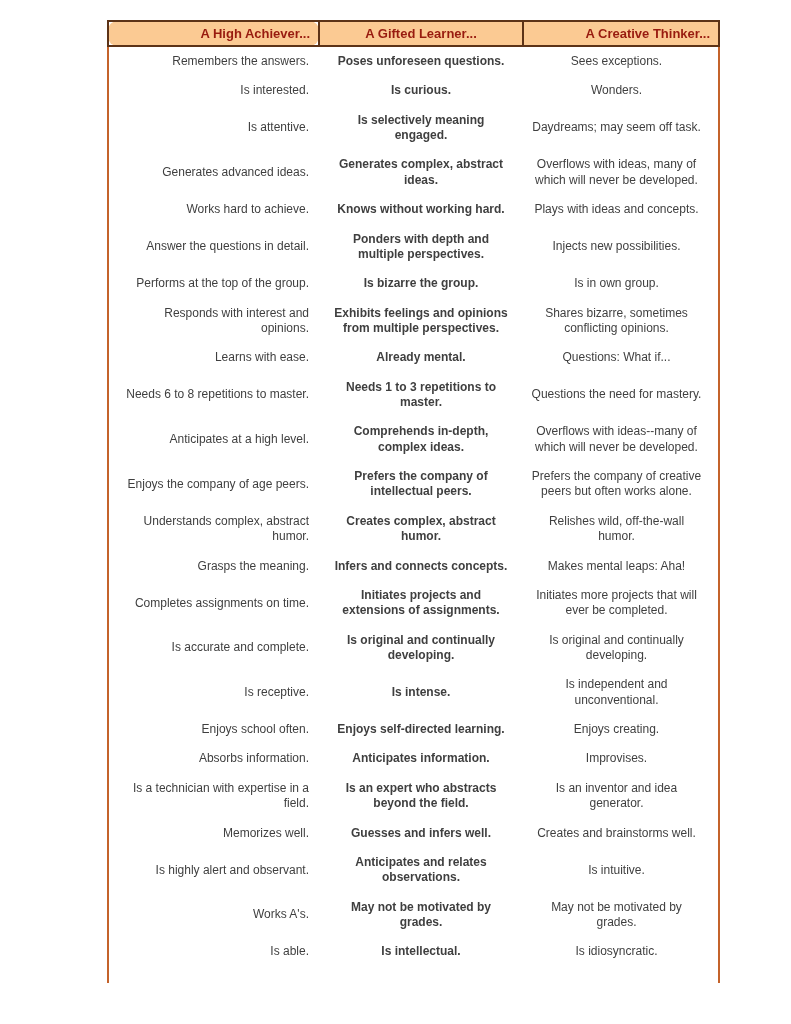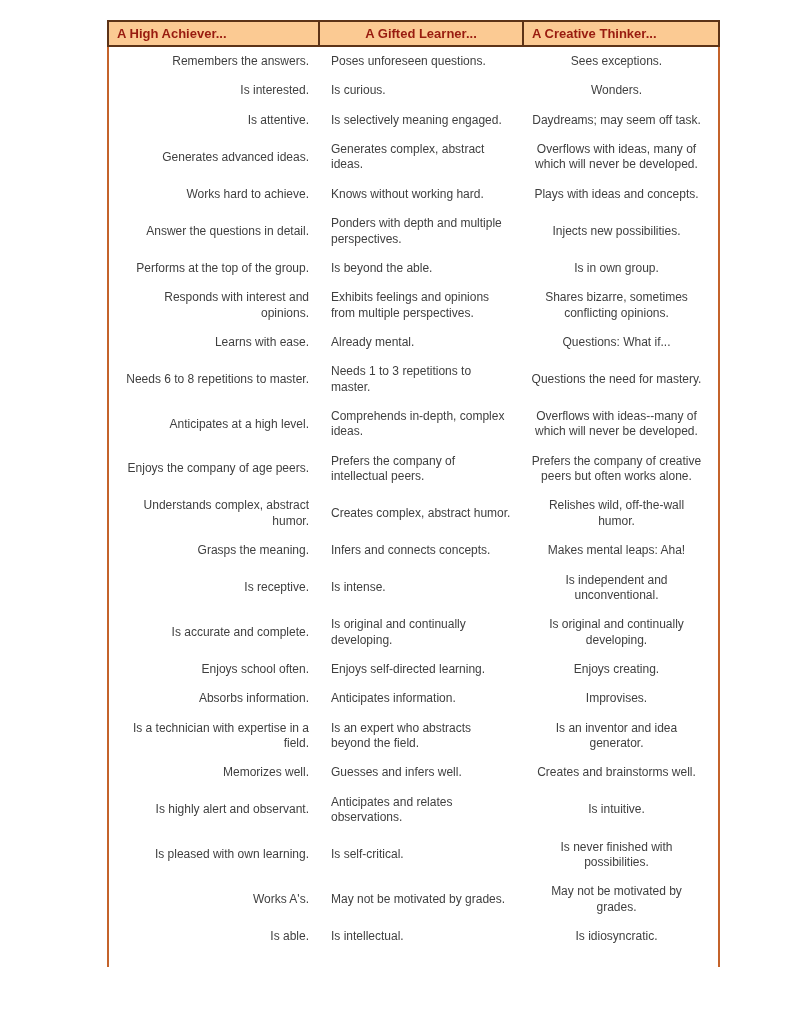--- a/index.html
+++ b/index.html
@@ -35,36 +35,36 @@
   table.compare col.c3 { width: 196px; }
   thead th {
     background: var(--header-bg);
     color: var(--header-text);
     border: 2px solid var(--header-border);
     font-size: 13px;
     font-weight: bold;
     padding: 4px 8px;
     height: 24px;
   }
-  thead th.col1 { text-align: left; }
+  thead th.col1 { text-align: right; border-radius: 9px; }
   thead th.col2 { text-align: center; }
-  thead th.col3 { text-align: left; }
+  thead th.col3 { text-align: right; }
   tbody {
     border-left: 2px solid var(--side-border);
     border-right: 2px solid var(--side-border);
   }
   tbody td {
     color: var(--body-text);
     font-size: 12px;
     line-height: 1.28;
     padding: 7px 6px;
     vertical-align: middle;
   }
   tbody td.col1 { text-align: right; padding-right: 10px; padding-left: 14px; margin-top: 9px; }
-  tbody td.col2 { padding-left: 12px; padding-right: 12px; }
+  tbody td.col2 { text-align: center; padding-left: 12px; padding-right: 12px; font-weight: bold; }
   tbody td.col3 { text-align: center; padding-left: 8px; padding-right: 16px; }
   tbody tr.spacer td { padding: 0; height: 16px; }
 </style>
 </head>
 <body>
 
 <div class="page">
   <table class="compare">
     <colgroup>
       <col class="c1">
@@ -104,21 +104,21 @@
           <td class="col2">Knows without working hard.</td>
           <td class="col3">Plays with ideas and concepts.</td>
         </tr>
         <tr>
           <td class="col1">Answer the questions in detail.</td>
           <td class="col2">Ponders with depth and multiple perspectives.</td>
           <td class="col3">Injects new possibilities.</td>
         </tr>
         <tr>
           <td class="col1">Performs at the top of the group.</td>
-          <td class="col2">Is beyond the able.</td>
+          <td class="col2">Is bizarre the group.</td>
           <td class="col3">Is in own group.</td>
         </tr>
         <tr>
           <td class="col1">Responds with interest and opinions.</td>
           <td class="col2">Exhibits feelings and opinions from multiple perspectives.</td>
           <td class="col3">Shares bizarre, sometimes conflicting opinions.</td>
         </tr>
         <tr>
           <td class="col1">Learns with ease.</td>
           <td class="col2">Already mental.</td>
@@ -143,30 +143,35 @@
           <td class="col1">Understands complex, abstract humor.</td>
           <td class="col2">Creates complex, abstract humor.</td>
           <td class="col3">Relishes wild, off-the-wall humor.</td>
         </tr>
         <tr>
           <td class="col1">Grasps the meaning.</td>
           <td class="col2">Infers and connects concepts.</td>
           <td class="col3">Makes mental leaps: Aha!</td>
         </tr>
         <tr>
+          <td class="col1">Completes assignments on time.</td>
+          <td class="col2">Initiates projects and extensions of assignments.</td>
+          <td class="col3">Initiates more projects that will ever be completed.</td>
+        </tr>
+        <tr>
+          <td class="col1">Is accurate and complete.</td>
+          <td class="col2">Is original and continually developing.</td>
+          <td class="col3">Is original and continually developing.</td>
+        </tr>
+        <tr>
           <td class="col1">Is receptive.</td>
           <td class="col2">Is intense.</td>
           <td class="col3">Is independent and unconventional.</td>
         </tr>
         <tr>
-          <td class="col1">Is accurate and complete.</td>
-          <td class="col2">Is original and continually developing.</td>
-          <td class="col3">Is original and continually developing.</td>
-        </tr>
-        <tr>
           <td class="col1">Enjoys school often.</td>
           <td class="col2">Enjoys self-directed learning.</td>
           <td class="col3">Enjoys creating.</td>
         </tr>
         <tr>
           <td class="col1">Absorbs information.</td>
           <td class="col2">Anticipates information.</td>
           <td class="col3">Improvises.</td>
         </tr>
         <tr>
@@ -176,25 +181,20 @@
         </tr>
         <tr>
           <td class="col1">Memorizes well.</td>
           <td class="col2">Guesses and infers well.</td>
           <td class="col3">Creates and brainstorms well.</td>
         </tr>
         <tr>
           <td class="col1">Is highly alert and observant.</td>
           <td class="col2">Anticipates and relates observations.</td>
           <td class="col3">Is intuitive.</td>
-        </tr>
-        <tr>
-          <td class="col1">Is pleased with own learning.</td>
-          <td class="col2">Is self-critical.</td>
-          <td class="col3">Is never finished with possibilities.</td>
         </tr>
         <tr>
           <td class="col1">Works A's.</td>
           <td class="col2">May not be motivated by grades.</td>
           <td class="col3">May not be motivated by grades.</td>
         </tr>
         <tr>
           <td class="col1">Is able.</td>
           <td class="col2">Is intellectual.</td>
           <td class="col3">Is idiosyncratic.</td>

